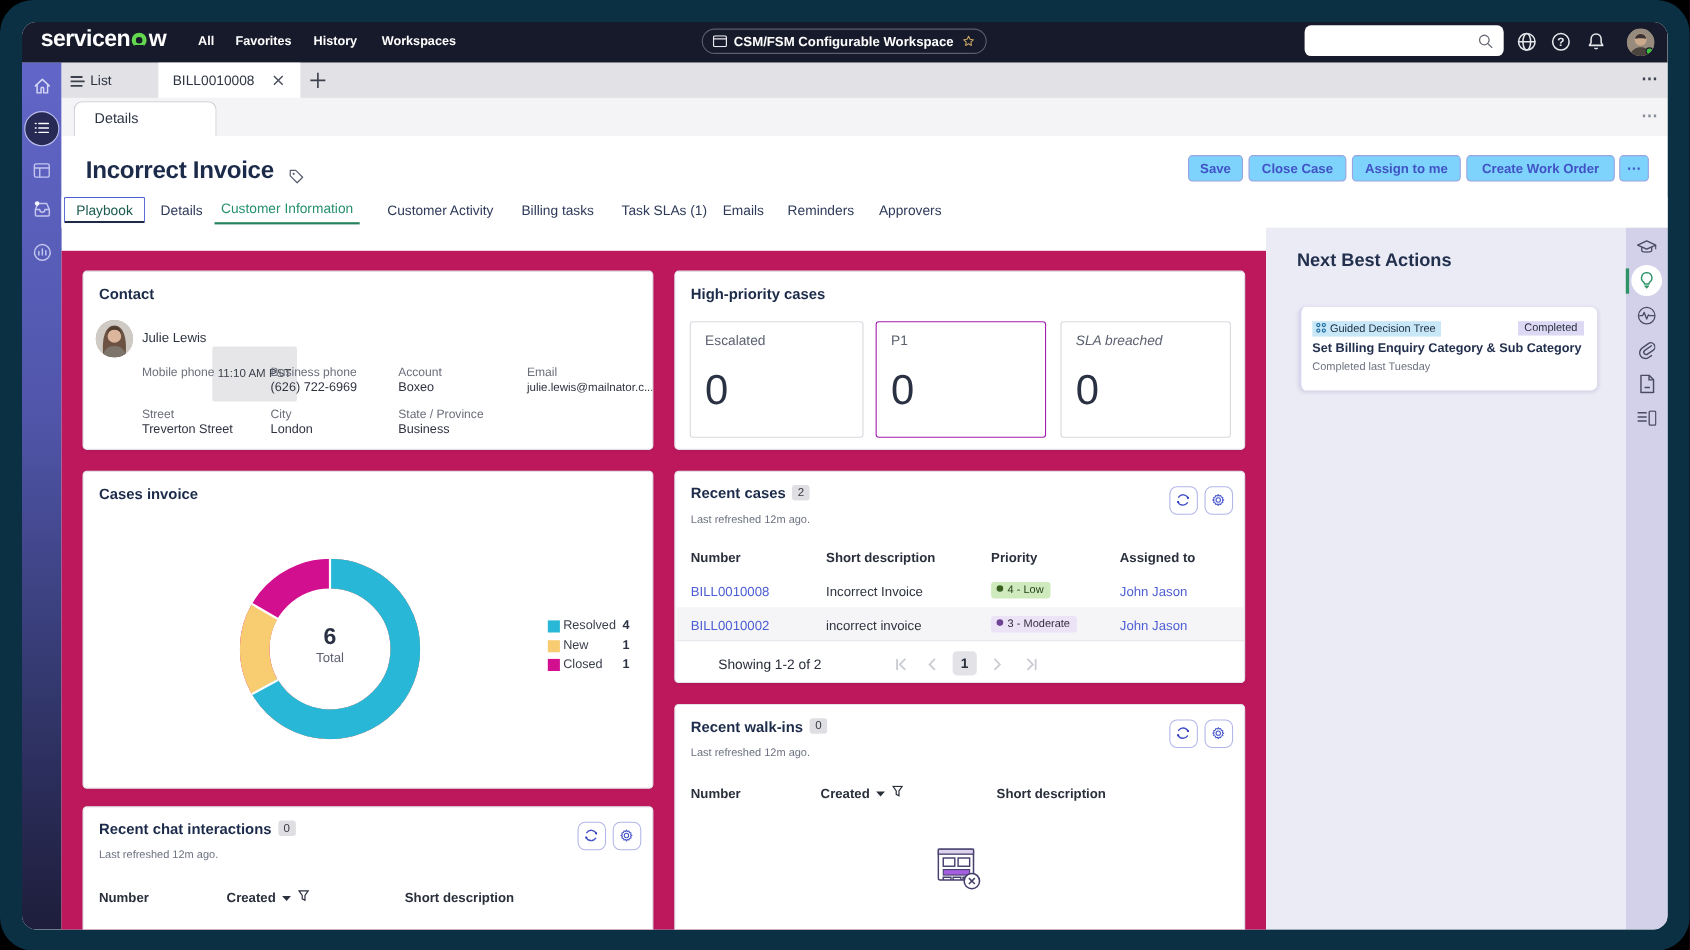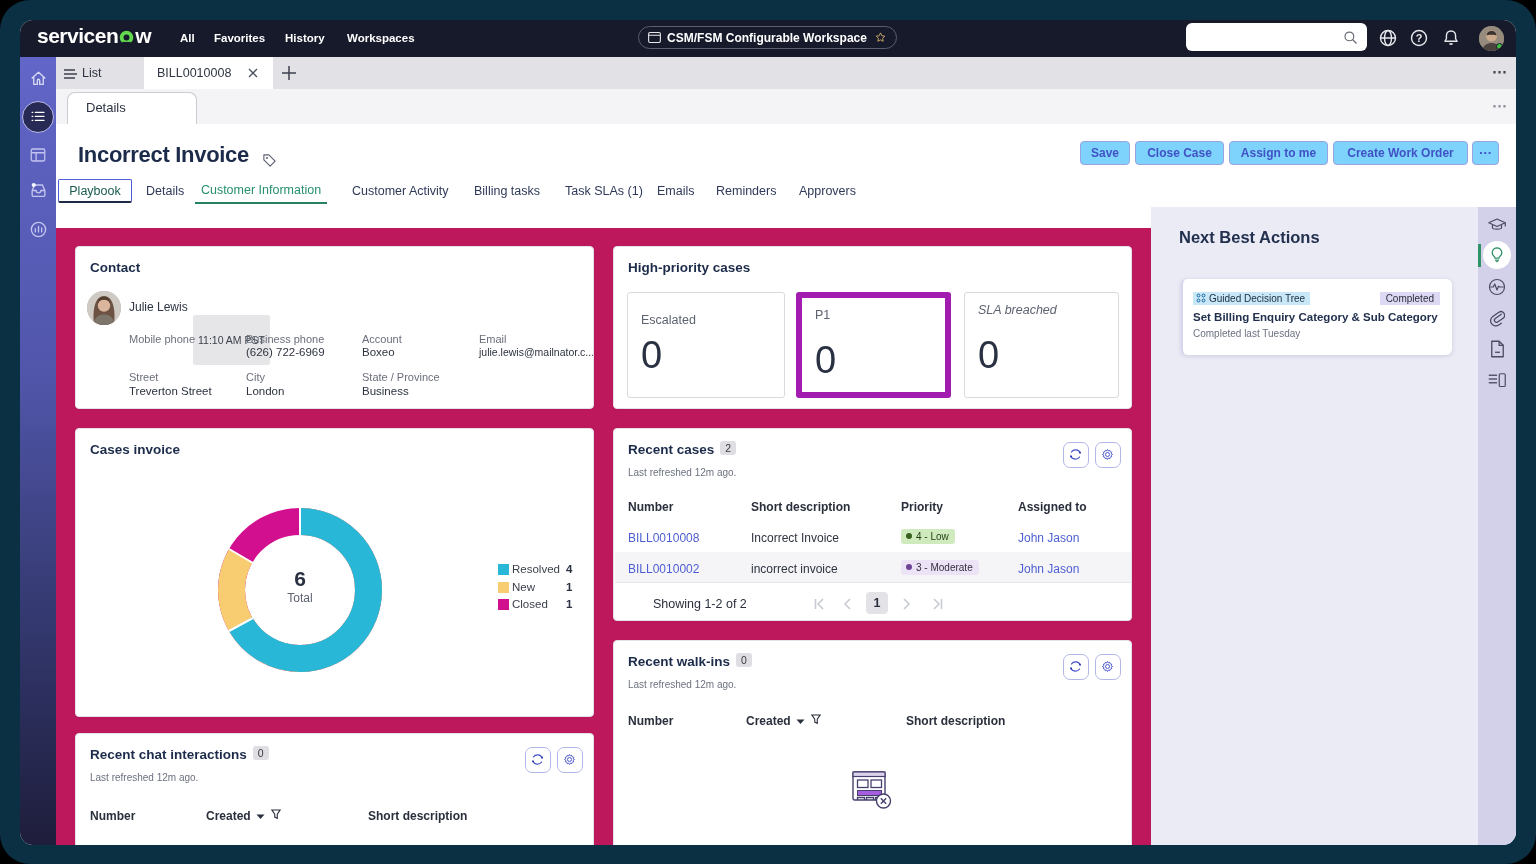--- a/index.html
+++ b/index.html
@@ -201,24 +201,24 @@
       <div class="val" style="position:absolute;left:53px;top:138px;">Treverton Street</div>
       <div class="lbl" style="position:absolute;left:170px;top:124px;">City</div>
       <div class="val" style="position:absolute;left:170px;top:138px;">London</div>
       <div class="lbl" style="position:absolute;left:286px;top:124px;">State / Province</div>
       <div class="val" style="position:absolute;left:286px;top:138px;">Business</div>
     </div>
 
     <div class="card" style="left:557px;top:18px;width:519px;height:163px;">
       <div class="ctitle" style="position:absolute;left:14px;top:13px;">High-priority cases</div>
       <div style="position:absolute;left:13px;top:45px;width:158px;height:106px;border:1px solid #d9d9df;border-radius:3px;">
-        <div class="lbl" style="position:absolute;left:13px;top:20px;font-size:12.5px;color:#5d6270;">Escalated</div>
+        <div class="lbl" style="position:absolute;left:13px;top:10px;font-size:12.5px;color:#5d6270;">Escalated</div>
         <div style="position:absolute;left:13px;top:41px;font-size:38px;font-weight:300;color:#2a3143;">0</div>
       </div>
-      <div style="position:absolute;left:182px;top:45px;width:155px;height:106px;border:6px solid #a21caf;border-radius:3px;">
+      <div style="position:absolute;left:182px;top:45px;width:155px;height:106px;border:1px solid #a21caf;border-radius:3px;">
         <div class="lbl" style="position:absolute;left:13px;top:10px;font-size:12.5px;color:#5d6270;">P1</div>
         <div style="position:absolute;left:13px;top:41px;font-size:38px;font-weight:300;color:#2a3143;">0</div>
       </div>
       <div style="position:absolute;left:350px;top:45px;width:155px;height:106px;border:1px solid #d9d9df;border-radius:3px;">
         <div class="lbl" style="position:absolute;left:13px;top:10px;font-size:12.5px;color:#5d6270;font-style:italic;">SLA breached</div>
         <div style="position:absolute;left:13px;top:41px;font-size:38px;font-weight:300;color:#2a3143;">0</div>
       </div>
     </div>
 
     <div class="card" style="left:19px;top:200px;width:519px;height:289px;">

